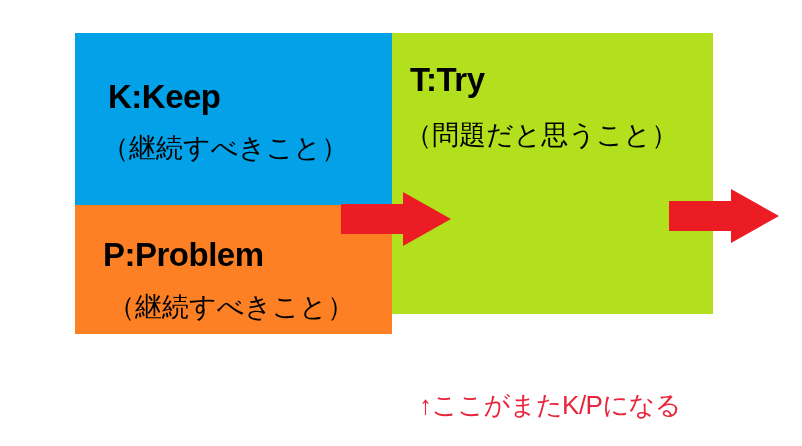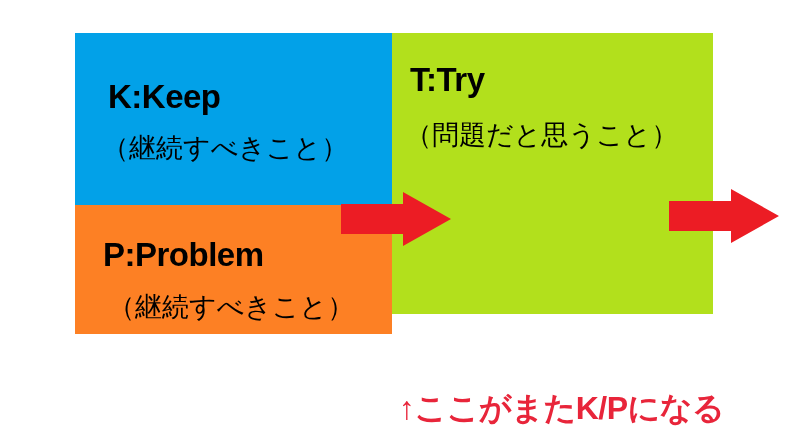--- a/index.html
+++ b/index.html
@@ -73,24 +73,24 @@
   .arrow {
     position: absolute;
     display: block;
   }
   .arrow-1 { left: 341px; top: 192px; }
   .arrow-2 { left: 669px; top: 189px; }
 
   
   .caption {
     position: absolute;
-    left: 399px;
+    left: 419px;
     top: 392px;
-    font-size: 32px;
-    font-weight: bold;
+    font-size: 26px;
+    font-weight: normal;
     line-height: 1;
     color: #E8253A;
     white-space: nowrap;
     letter-spacing: -0.5px;
   }
 </style>
 </head>
 <body>
 
 <div id="canvas">

